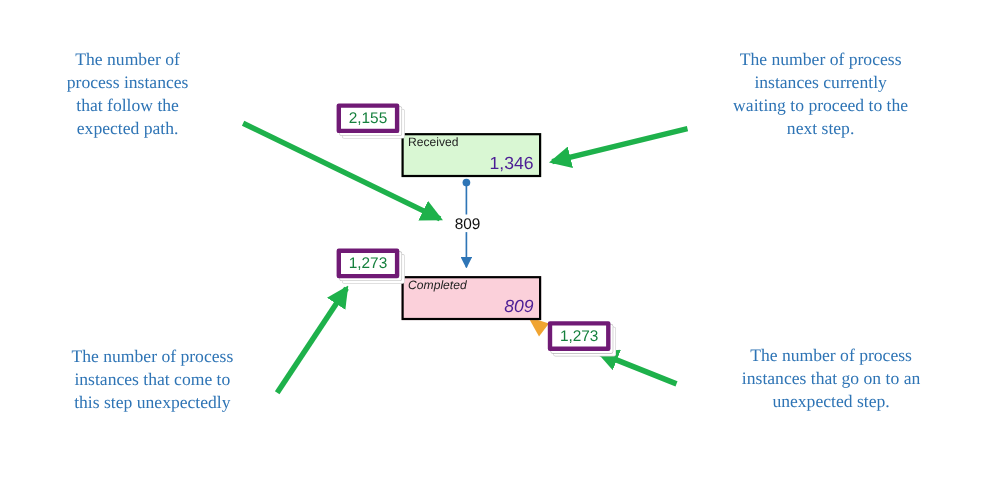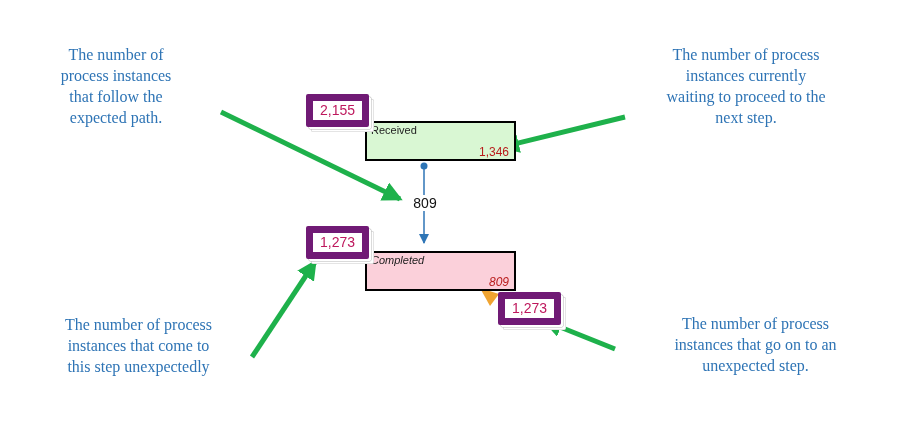--- a/index.html
+++ b/index.html
@@ -24,45 +24,45 @@
     z-index:2;
   }
   .note-tl{left:36px;top:44px;width:160px;}
   .note-tr{left:636px;top:44px;width:220px;}
   .note-bl{left:36px;top:314px;width:205px;}
   .note-br{left:648px;top:313px;width:215px;}
 
   
   .node{
     position:absolute;
-    width:151px;height:40px;
+    width:127px;height:40px;
     border:2px solid #000;
     box-sizing:border-box;
     z-index:2;
   }
   .node-received{left:365px;top:121px;background:#d9f7d3;}
   .node-completed{left:365px;top:251px;background:#fbd0da;font-style:italic;}
   .node .label{
     position:absolute;top:1px;left:4px;
     font-size:11px;color:#222;
   }
   .node .value{
     position:absolute;bottom:0;right:5px;
-    font-size:12px;color:#b91c1c;
+    font-size:16px;color:#4c1d95;
   }
 
   
   .badge{
     position:absolute;
     background:#fff;
-    border:7px solid #701a75;
+    border:4px solid #701a75;
     border-radius:2px;
     padding:1px 7px 2px 7px;
     font-size:14px;
-    color:#be185d;
+    color:#15803d;
     z-index:3;
     box-shadow:
       2.5px 2.5px 0 -0.5px #ffffff,
       2.5px 2.5px 0 0 #b5b5b5,
       5px 5px 0 -0.5px #ffffff,
       5px 5px 0 0 #c9c9c9;
   }
   .badge-received-in{left:306px;top:94px;}
   .badge-completed-in{left:306px;top:226px;}
   .badge-completed-out{left:498px;top:292px;}

